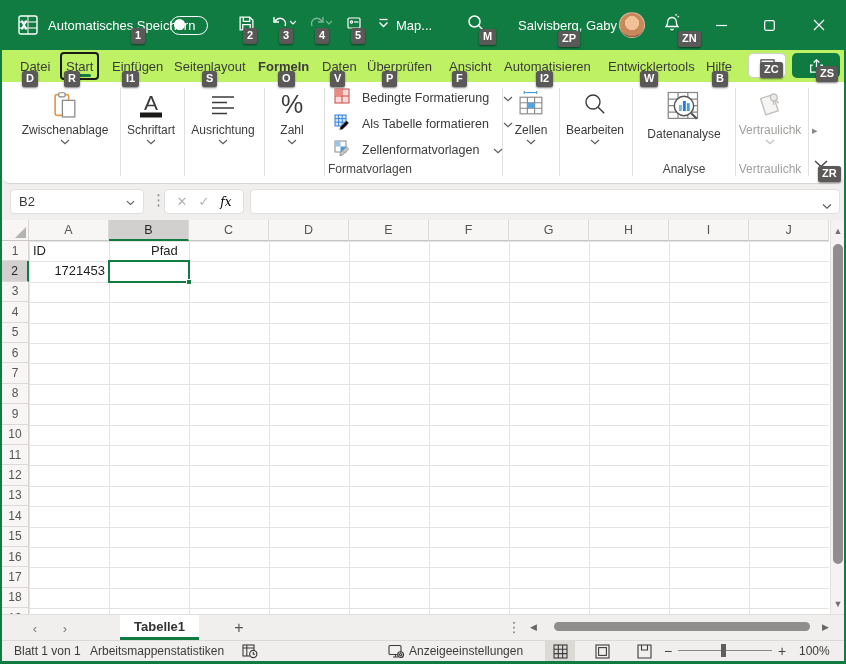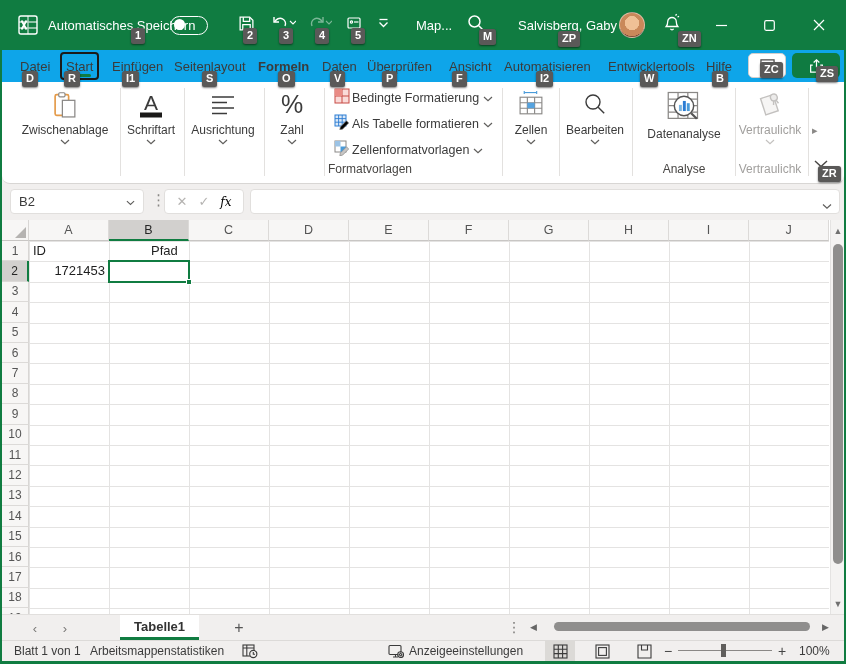--- a/index.html
+++ b/index.html
@@ -19,55 +19,55 @@
   .xl-logo{left:16px;top:13px;width:24px;height:24px}
   .autosave-label{left:48px;top:0;height:50px;font-size:13px}
   .toggle{left:170px;top:16px;width:38px;height:19px;border:1.5px solid #fff;border-radius:10px}
   .toggle .knob{position:absolute;left:2.5px;top:2px;width:11px;height:11px;border-radius:50%;background:#fff}
   .qat-btn{background:transparent;border:none;cursor:pointer;color:#fff}
   .qat-save{left:238px;top:15px}
   .qat-undo{left:272px;top:15px}
   .qat-redo{left:308px;top:15px;opacity:.45}
   .qat-5{left:346px;top:15px}
   .qat-ovf{left:378px;top:18px}
-  .doc-title{left:416px;top:0;height:50px;font-size:13px}
+  .doc-title{left:396px;top:0;height:50px;font-size:13px}
   .tb-search{left:466px;top:13px}
   .user-name{left:518px;top:0;height:50px;font-size:13px}
   .avatar{left:619px;top:12px;width:26px;height:26px;border-radius:50%;
           background:radial-gradient(circle at 50% 42%,#f0c096 0 38%,#c9885a 39% 70%,#7d4e33 71%);
           border:1px solid rgba(255,255,255,.45)}
   .tb-bell{left:662px;top:13px}
   .win-btn{position:absolute;top:0;width:46px;height:50px;display:flex;align-items:center;justify-content:center;background:transparent;border:none;color:#fff;cursor:pointer}
   .win-min{left:698px}.win-max{left:746px}.win-close{left:796px}
 
   
   .kt{position:absolute;z-index:70;background:#5a5958;color:#fff;font-size:11px;font-weight:bold;
       line-height:1;padding:2px 4px 3px;border-radius:2.5px;min-width:9px;text-align:center;
       box-shadow:0 1px 2px rgba(0,0,0,.5)}
 
   
-  .tabrow{position:absolute;left:2px;top:50px;width:842px;height:32px;background:#0ea5e9}
+  .tabrow{position:absolute;left:2px;top:50px;width:842px;height:32px;background:#bef264}
   .rtab{position:absolute;top:2px;height:28px;display:flex;align-items:center;font-size:13px;
         padding:0 4px;color:#3b3b3b;cursor:pointer;white-space:nowrap}
   .rtab.active{border:2px solid #1b1a19;border-radius:4px;font-weight:400}
   .rtab.active .tab-underline{position:absolute;left:6px;right:6px;bottom:1px;height:3px;background:#107C41;border-radius:2px}
   .cmt-btn{position:absolute;left:746px;top:3px;width:38px;height:25px;background:#fff;border:1px solid #d1cfcd;border-radius:5px;display:flex;align-items:center;justify-content:center;cursor:pointer}
   .share-btn{position:absolute;left:790px;top:3px;width:48px;height:25px;background:#0f7b41;border:none;border-radius:5px;display:flex;align-items:center;justify-content:center;cursor:pointer}
 
   
   .ribbon{position:absolute;left:2px;top:82px;width:842px;height:102px;background:#fff;
           border-bottom:1px solid #d8d6d4;border-radius:0 0 8px 8px}
   .rdivider{position:absolute;top:6px;height:88px;width:1px;background:#e3e1df}
   .rgroup{position:absolute;top:0;height:100px;text-align:center;cursor:pointer}
   .rg-icon{position:absolute;left:0;right:0;top:8px;height:30px;display:flex;align-items:center;justify-content:center}
   .rg-label{position:absolute;left:0;right:0;top:41px;font-size:12px;white-space:nowrap;overflow:hidden}
   .rg-chev{position:absolute;left:0;right:0;top:57px;display:flex;justify-content:center}
   .rg-footer{position:absolute;left:0;right:0;top:80px;font-size:12px;color:#484644;white-space:nowrap;overflow:hidden}
   .styles-group{position:absolute;left:326px;top:0;width:172px;height:100px}
-  .style-item{position:absolute;left:6px;display:flex;align-items:center;gap:2px;font-size:12.5px;cursor:pointer;white-space:nowrap}
+  .style-item{position:absolute;left:6px;display:flex;align-items:center;gap:12px;font-size:12.5px;cursor:pointer;white-space:nowrap}
   .style-item .chev{margin-left:2px}
   .big-btn{position:absolute;cursor:pointer;text-align:center}
   .disabled{color:#a19f9d}
   .sens-ovf{position:absolute;left:810px;top:42px;font-size:11px;color:#8a8886;cursor:pointer}
   .ribbon-collapse{position:absolute;left:812px;top:74px;background:none;border:none;cursor:pointer}
 
   
   .fbar{position:absolute;left:2px;top:184px;width:842px;height:36px;background:#f1efee}
   .namebox{position:absolute;left:8px;top:5px;width:134px;height:25px;background:#fff;border:1px solid #e1dfdd;border-radius:4px;display:flex;align-items:center;padding-left:8px;font-size:13px;cursor:pointer}
   .namebox .chev{position:absolute;right:8px}

